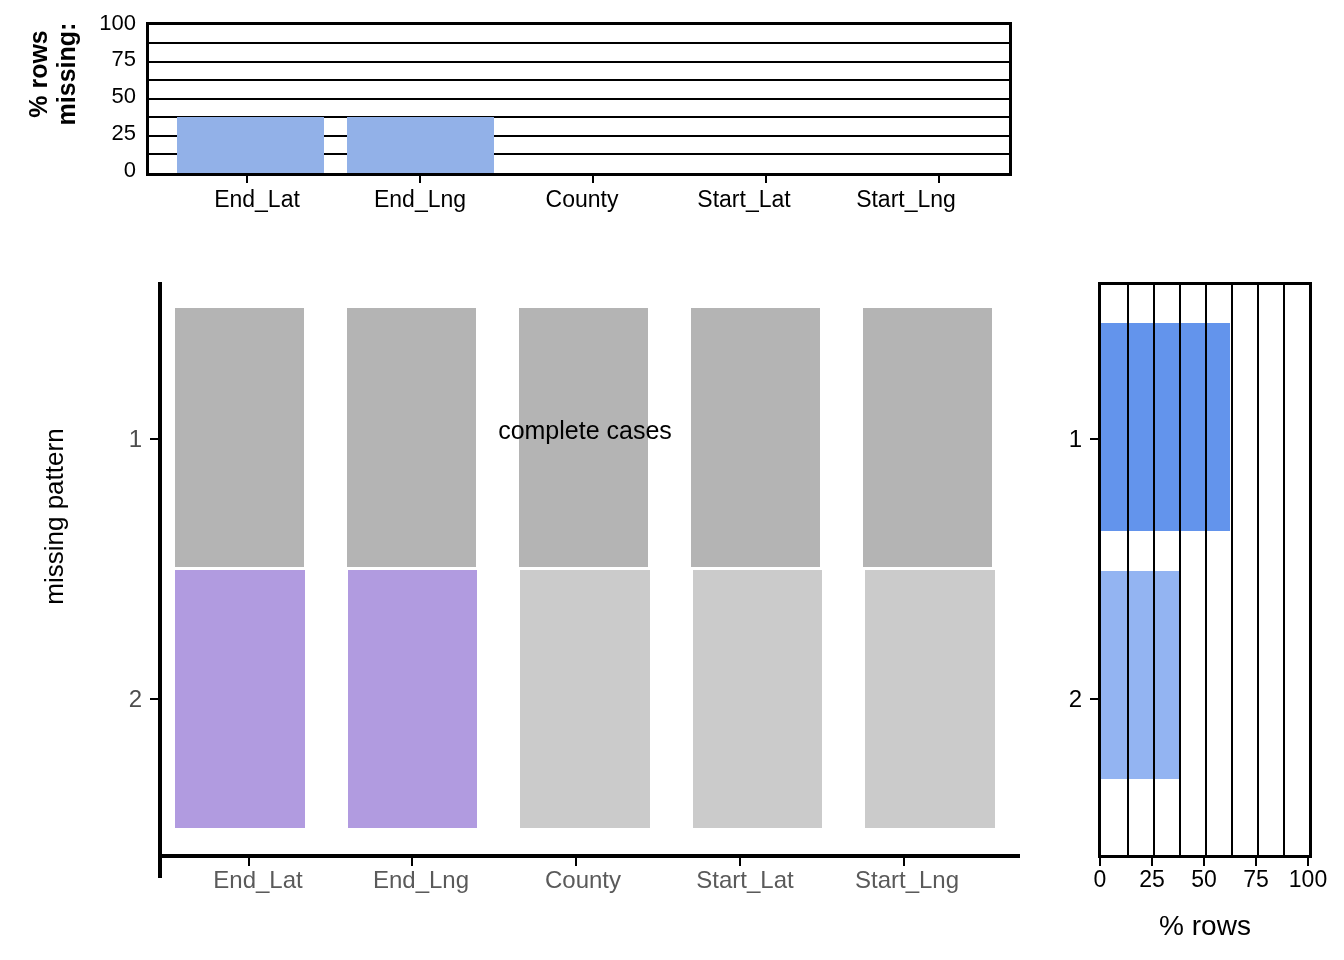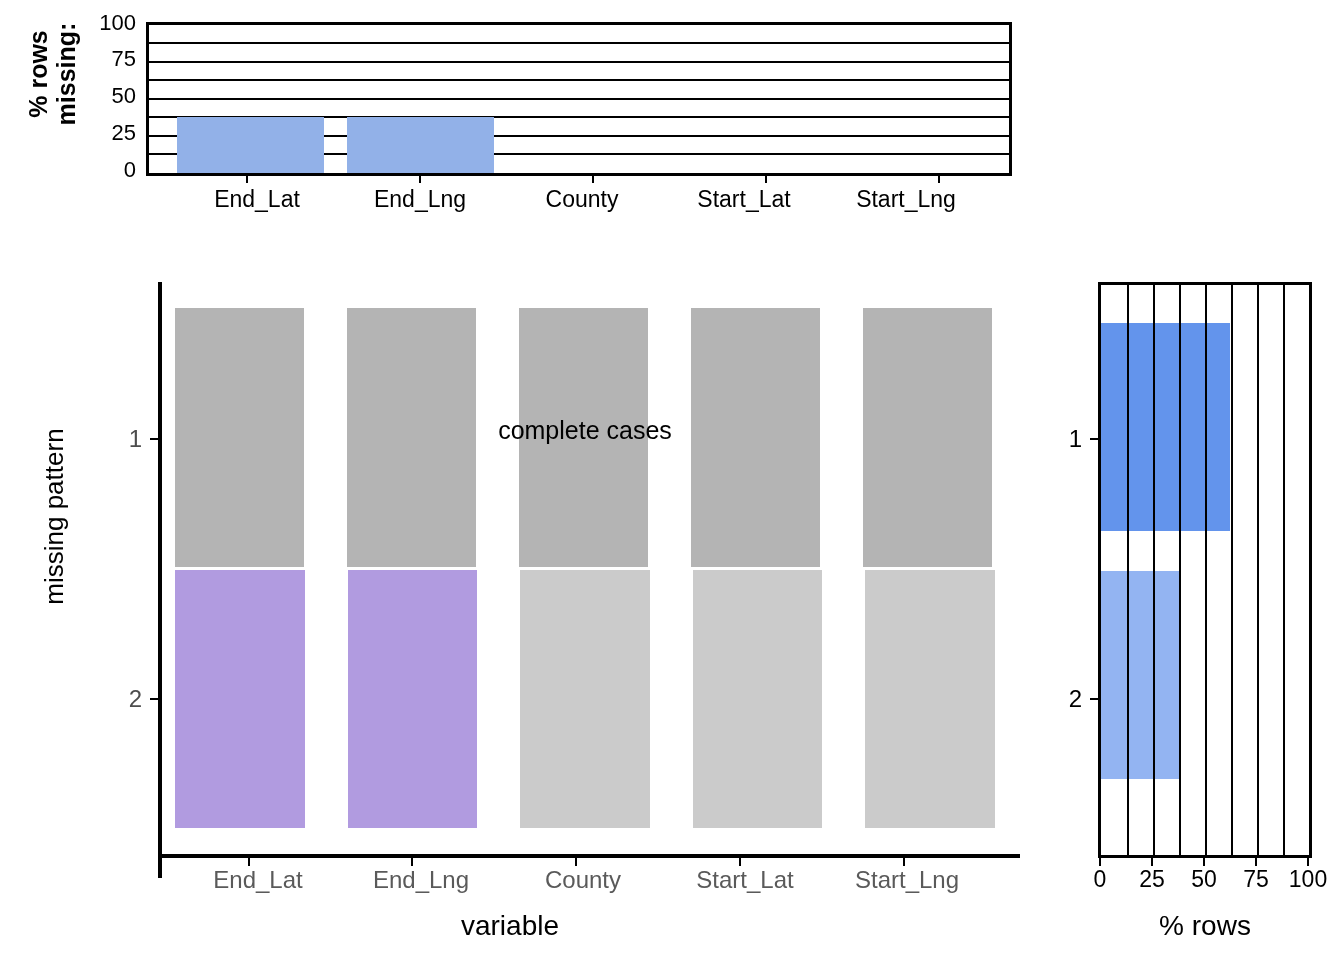--- a/index.html
+++ b/index.html
@@ -313,21 +313,20 @@
     <div class="xtick" style="left:903px; top:596px;"></div>
   </div>
   <div id="main-x-ticklabels">
     <div class="tick-label" style="left:258px; top:604px;">End_Lat</div>
     <div class="tick-label" style="left:421px; top:604px;">End_Lng</div>
     <div class="tick-label" style="left:583px; top:604px;">County</div>
     <div class="tick-label" style="left:745px; top:604px;">Start_Lat</div>
     <div class="tick-label" style="left:907px; top:604px;">Start_Lng</div>
   </div>
 
-  <div id="main-x-axis-title">variable</div>
 </div>
 
 <div id="right-panel">
 
   <div id="right-y-ticks">
     <div class="ytick" style="left:50px; top:176px;"></div>
     <div class="ytick" style="left:50px; top:436px;"></div>
   </div>
   <div id="right-y-ticklabels">
     <div class="tick-label" style="left:0px; top:177px; width:42px;">1</div>

